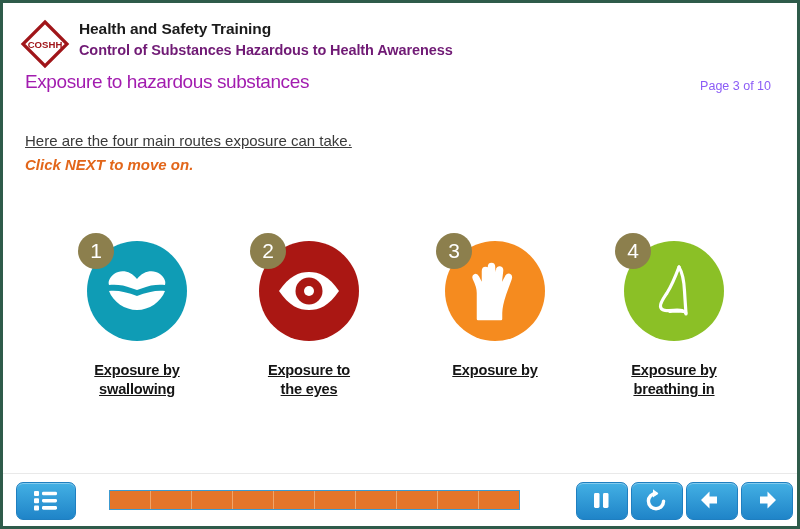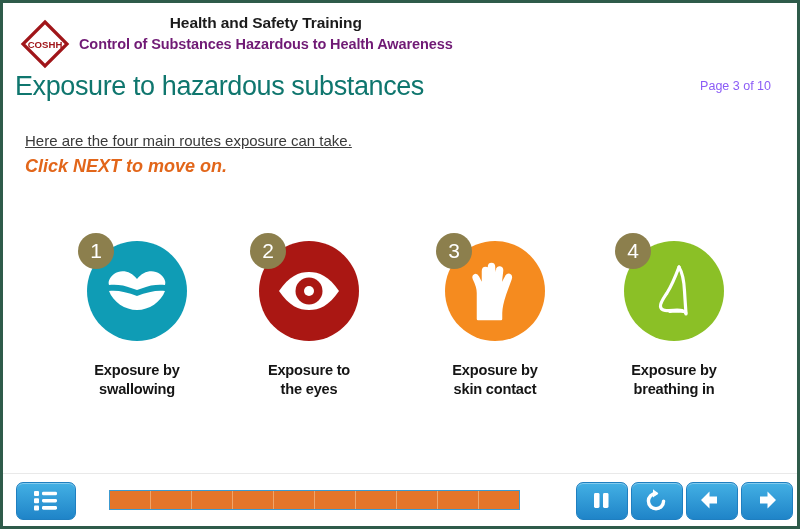--- a/index.html
+++ b/index.html
@@ -29,21 +29,21 @@
   }
   .logo {
     position: absolute;
     left: 17px; top: 16px;
     width: 50px; height: 50px;
   }
   .logo svg { display: block; }
 
   .header-text {
     position: absolute;
-    left: 76px; top: 10px; text-align: center;
+    left: 76px; top: 16px;
   }
   .hdr-title {
     font-size: 15.5px;
     font-weight: bold;
     color: #1b1b1b;
     letter-spacing: -0.1px;
     line-height: 20px;
     white-space: nowrap;
   }
   .hdr-sub {
@@ -52,23 +52,23 @@
     color: #701a75;
     letter-spacing: -0.1px;
     line-height: 20px;
     margin-top: 1px;
     white-space: nowrap;
   }
 
   
   .page-title {
     position: absolute;
-    left: 12px; top: 68px;
-    font-size: 27px;
-    color: #0f766e;
+    left: 22px; top: 68px;
+    font-size: 19px;
+    color: #a21caf;
     letter-spacing: -0.4px;
     white-space: nowrap;
   }
   .page-counter {
     position: absolute;
     right: 26px; top: 76px;
     font-size: 12.5px;
     color: #8b5cf6;
     white-space: nowrap;
   }
@@ -78,21 +78,21 @@
     position: absolute;
     left: 22px; top: 129px;
     font-size: 15px;
     color: #3a3a3a;
     white-space: nowrap;
     text-decoration: underline;
   }
   .cta {
     position: absolute;
     left: 22px; top: 153px;
-    font-size: 18px;
+    font-size: 15px;
     font-style: italic;
     font-weight: bold;
     color: #e2661a;
     white-space: nowrap;
   }
 
   
   .routes {
     position: absolute;
     left: 0; top: 238px;
@@ -140,20 +140,21 @@
     width: 100px; height: 100px;
     z-index: 2;
   }
   .route-label {
     margin-top: 20px;
     font-size: 14.6px;
     font-weight: bold;
     color: #151515;
     line-height: 19px;
     letter-spacing: -0.2px;
+    text-decoration: underline;
   }
   .route-label .l2 { display: block; }
 
   
   .toolbar {
     position: absolute;
     left: 0; bottom: 0;
     width: 100%;
     height: 52px;
     background: #ffffff;
@@ -276,21 +277,20 @@
                        L52 29 C52.5 25 57.5 26 57 30 L55 47
                        L61 36 C62.5 32 67 34 65.5 38 L60 53
                        C58 59 56 66 56 72 L56 78 Z" stroke-width="2.5"></path>
             </g>
           </svg>
         </div>
         <div class="badge">3</div>
       </div>
       <div class="route-label">
         <span>Exposure by</span>
-        <span class="l2">skin contact</span>
       </div>
     </div>
 
     <div class="route route-3">
       <div class="disc-wrap">
         <div class="disc" style="background:#8bc026;"></div>
         <div class="glyph">
           <svg width="100" height="100" viewBox="0 0 100 100" aria-hidden="true">
             <path d="M55 26 C52 34 48 44 43 52 C39 58 36 62 36.5 65.5
                      C37 69 41 70 45 69.5 C50 69 55 68.5 58 69.5

